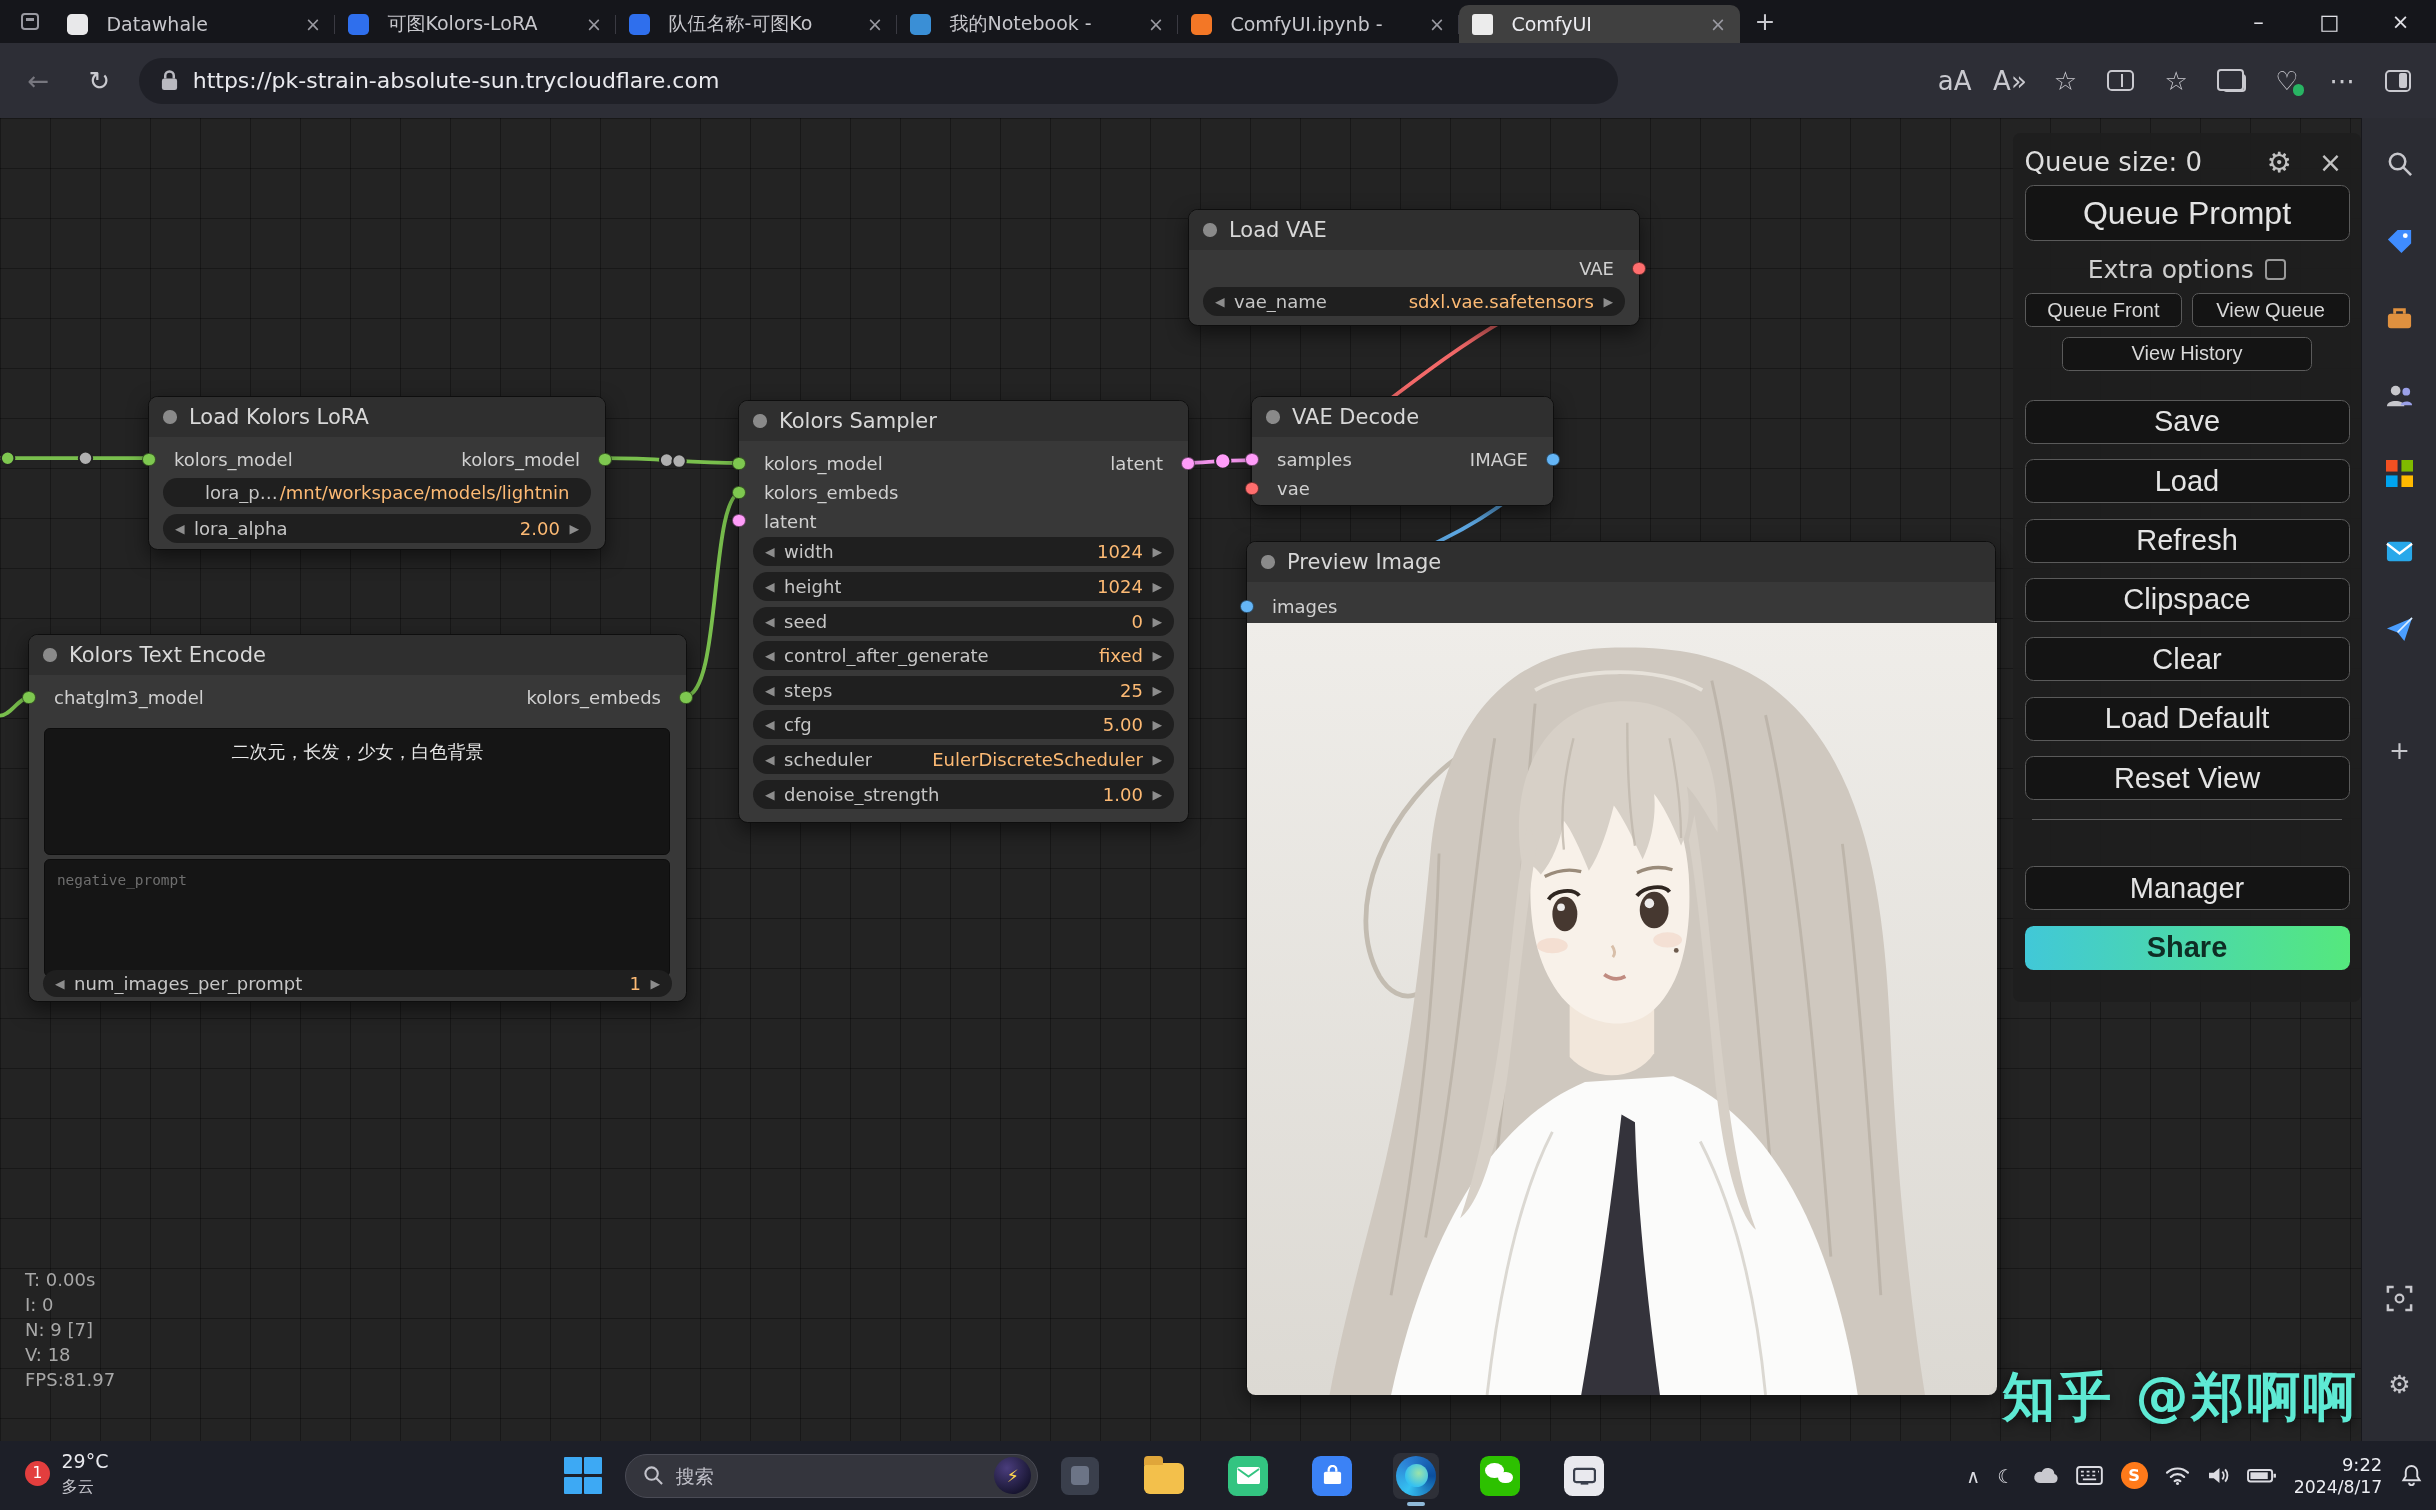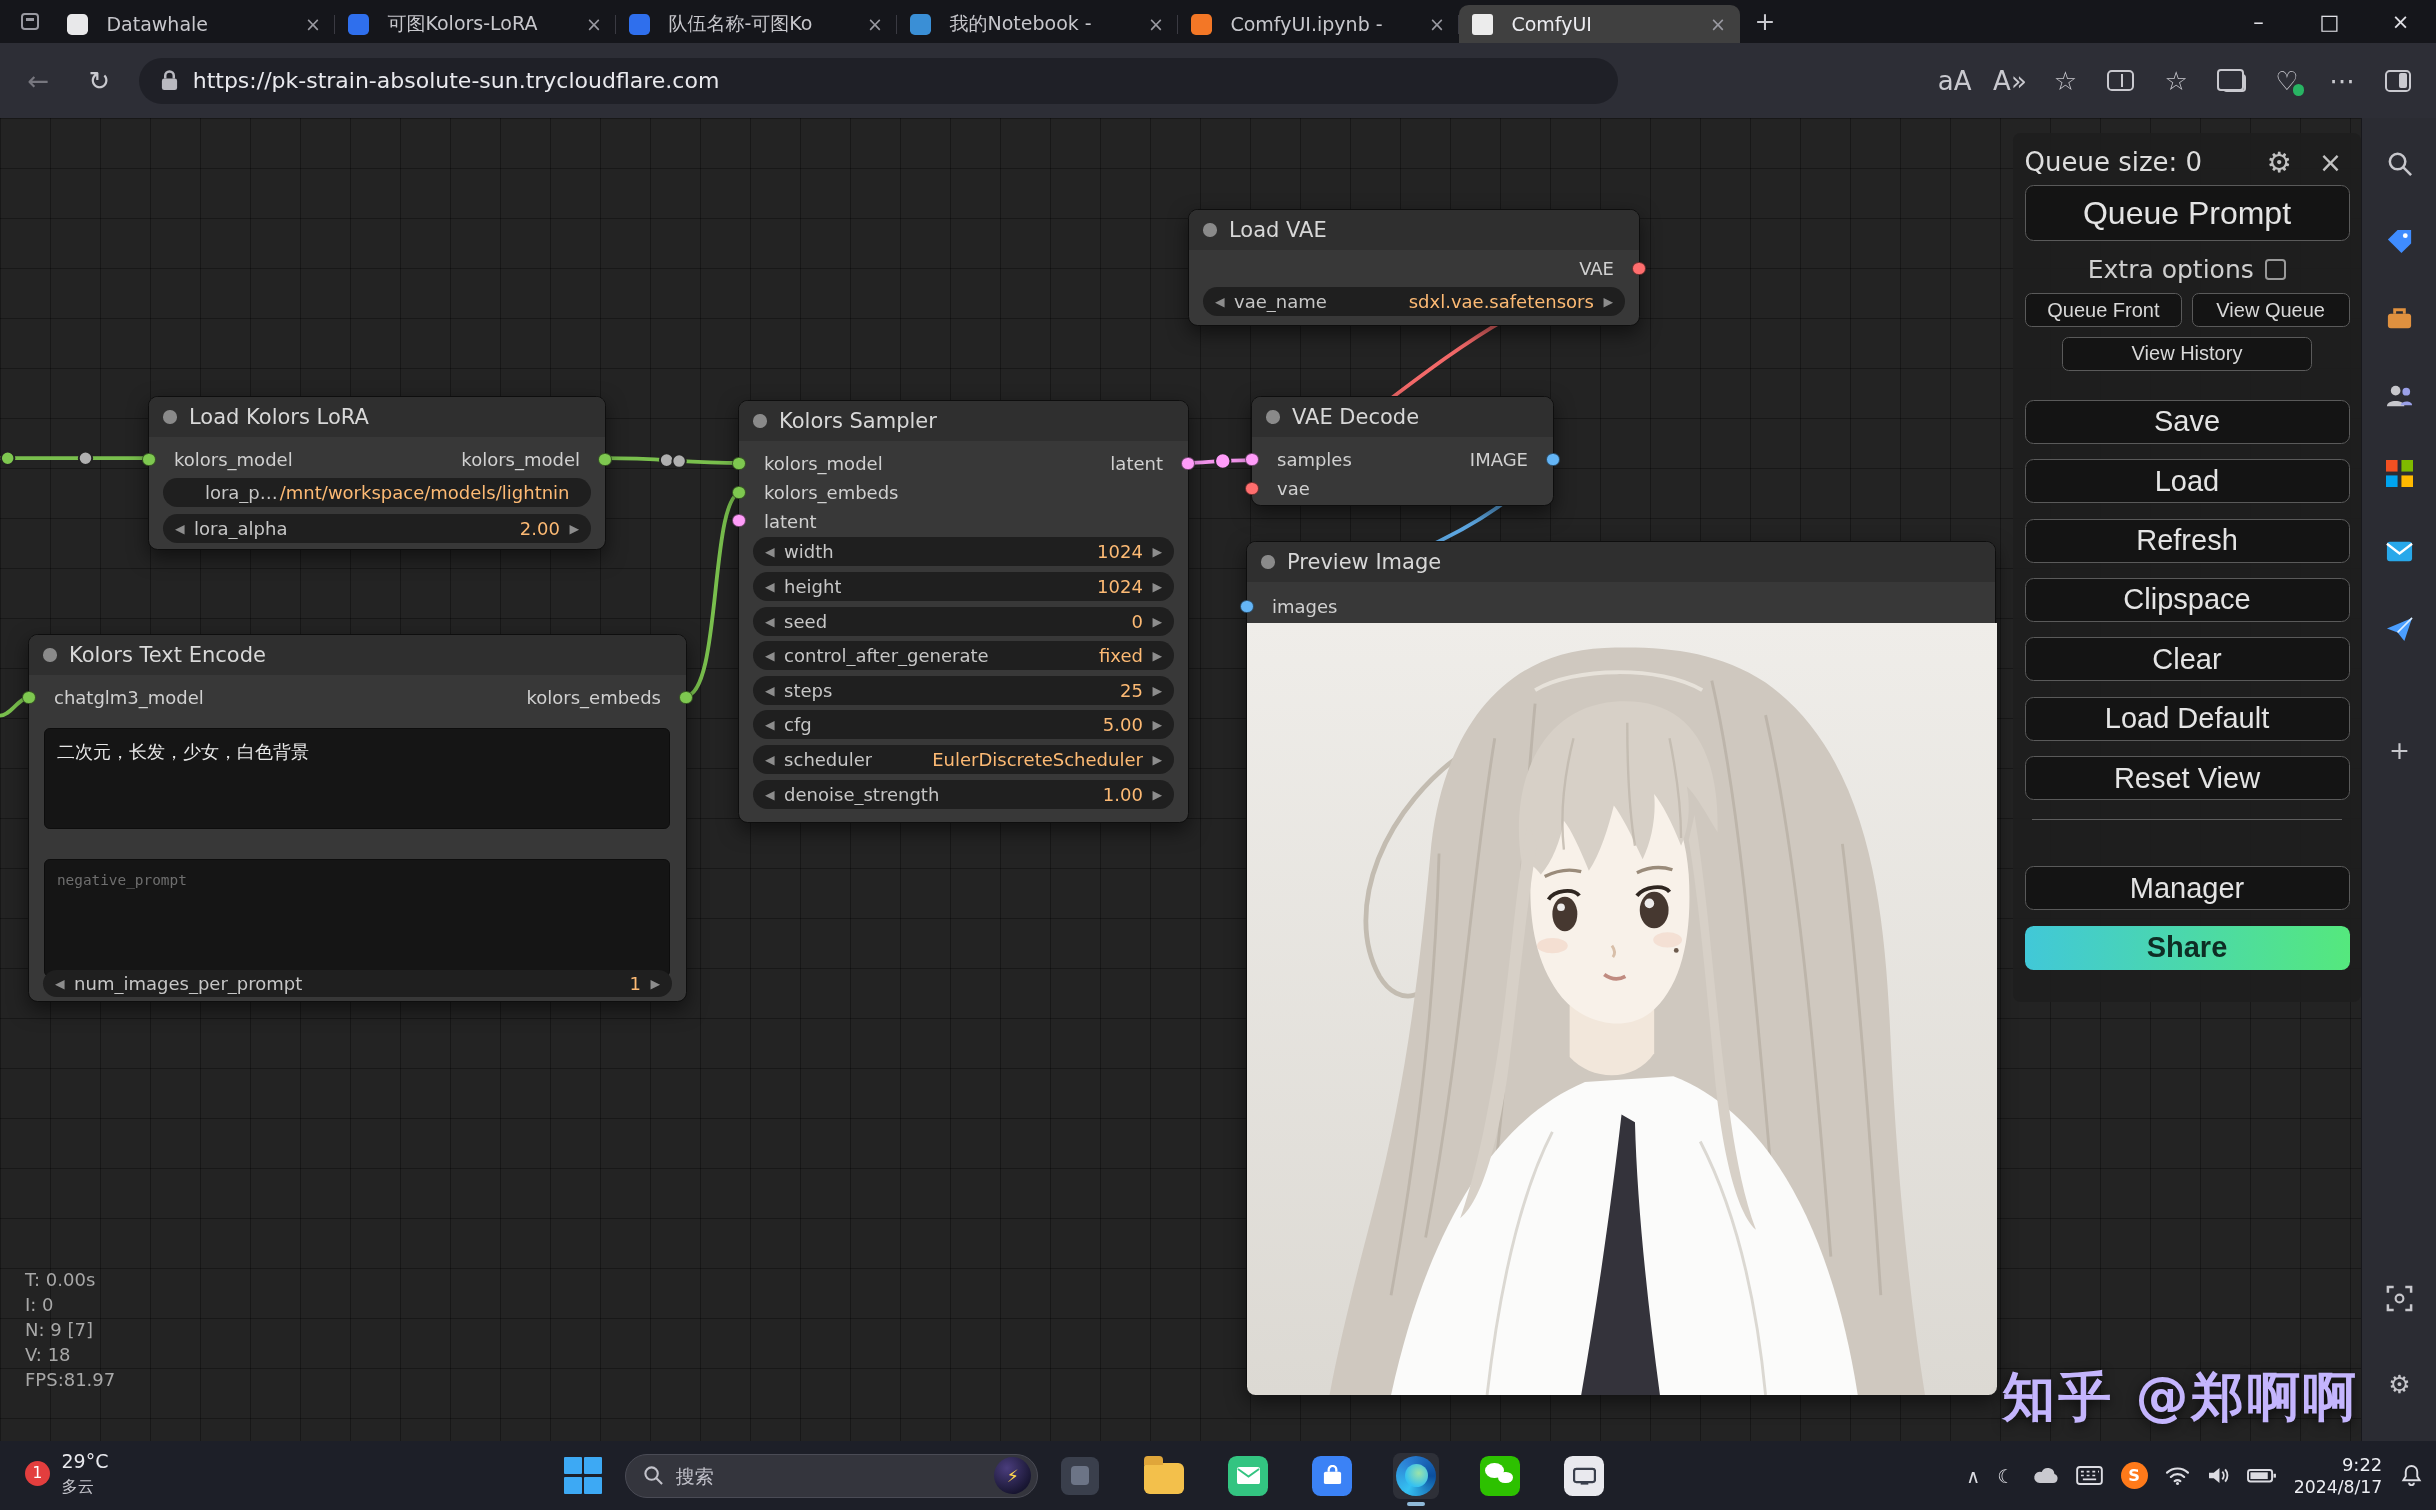--- a/index.html
+++ b/index.html
@@ -58,21 +58,21 @@
   .widget{position:absolute;left:14.4px;right:14.4px;height:29px;background:#1f1f1f;border-radius:14.4px;display:flex;align-items:center;padding:0 11.5px;font-size:18px;color:#c6c6c6;white-space:nowrap}
   .widget .wl,.widget .wr{color:#8d8d8d;font-size:12.5px;flex:none}
   .widget .wn{margin-left:9.6px;overflow:hidden;text-overflow:ellipsis}
   .widget .wv{margin-left:auto;margin-right:9.6px;color:#fdba74}
   .ta{position:absolute;left:15.4px;right:15.4px;background:#151515;border:1px solid #0d0d0d;border-radius:5.8px;color:#e8e8e8;font-size:18px;padding:9.6px 11.5px;resize:none;width:calc(100% - 31px);font-family:inherit;line-height:1.45}
   .ta.neg{color:#7d7d7d;font-family:"DejaVu Sans Mono","Liberation Mono",monospace;font-size:14.4px}
   .ta.neg::placeholder{color:#6e6e6e}
   .pimg{position:absolute;left:0;top:81px;width:750px;height:772px;overflow:hidden;border-radius:0 0 8.6px 8.6px}
 
   .stats{position:absolute;left:25px;top:1149px;color:#a8a8a8;font-size:18px;line-height:25px}
-  .watermark{position:absolute;right:77px;top:1244px;color:#c4b5fd;font-size:53px;font-weight:700;letter-spacing:2.9px;text-shadow:0 2.9px 11.5px rgba(0,0,0,.7);white-space:nowrap}
+  .watermark{position:absolute;right:77px;top:1244px;color:#5eead4;font-size:53px;font-weight:700;letter-spacing:2.9px;text-shadow:0 2.9px 11.5px rgba(0,0,0,.7);white-space:nowrap}
 
   
   .menu{position:absolute;left:2013px;top:15.4px;width:348px;background:rgba(30,30,30,.93);border-radius:7.7px;padding:5.8px 11.5px 17.3px}
   .mhead{display:flex;align-items:center;height:46px;color:#dedede;font-size:26px;gap:13.4px}
   .mhead .qs{flex:1}
   .mico{font-size:28px;color:#c2c2c2;width:38px;text-align:center}
   .mbtn{width:100%;height:44px;margin-bottom:15.4px;background:#141414;border:1px solid #5a5a5a;border-radius:8.6px;color:#e4e4e4;font-size:29px;text-align:center;line-height:41px}
   .mbtn.big{height:56px;font-size:32px;line-height:53px;margin-bottom:13.4px}
   .extra{display:flex;align-items:center;justify-content:center;gap:11.5px;color:#cfcfcf;font-size:25px;height:29px;margin-bottom:9.6px}
   .chk{width:21px;height:21px;border:2.4px solid #9a9a9a;border-radius:3.8px;background:transparent}
@@ -318,21 +318,21 @@
       <span class="slbl in" style="top:79px">vae</span>
     </div>
 
     <div class="node" style="left:28px;top:516px;width:659px;height:368px">
       <div class="ntitle">Kolors Text Encode</div>
       <span class="ndot"></span>
       <span class="sdot inp green" style="top:56px"></span>
       <span class="slbl in" style="top:50px">chatglm3_model</span>
       <span class="slbl out" style="top:50px">kolors_embeds</span>
       <span class="sdot outp green" style="top:56px"></span>
-      <textarea class="ta" style="top: 93px; height: 101px;">二次元，长发，少女，白色背景</textarea>
+      <textarea class="ta" style="top: 93px; height: 127px; text-align: center;">二次元，长发，少女，白色背景</textarea>
       <textarea class="ta neg" style="top: 224px; height: 118px;" placeholder="negative_prompt"></textarea>
       <div class="widget" style="top:335px;height:27px">
         <span class="wl">◀</span>
         <span class="wn">num_images_per_prompt</span>
         <span class="wv">1</span>
         <span class="wr">▶</span>
       </div>
     </div>
 
     <div class="node" style="left:1246px;top:423px;width:750px;height:853px">

